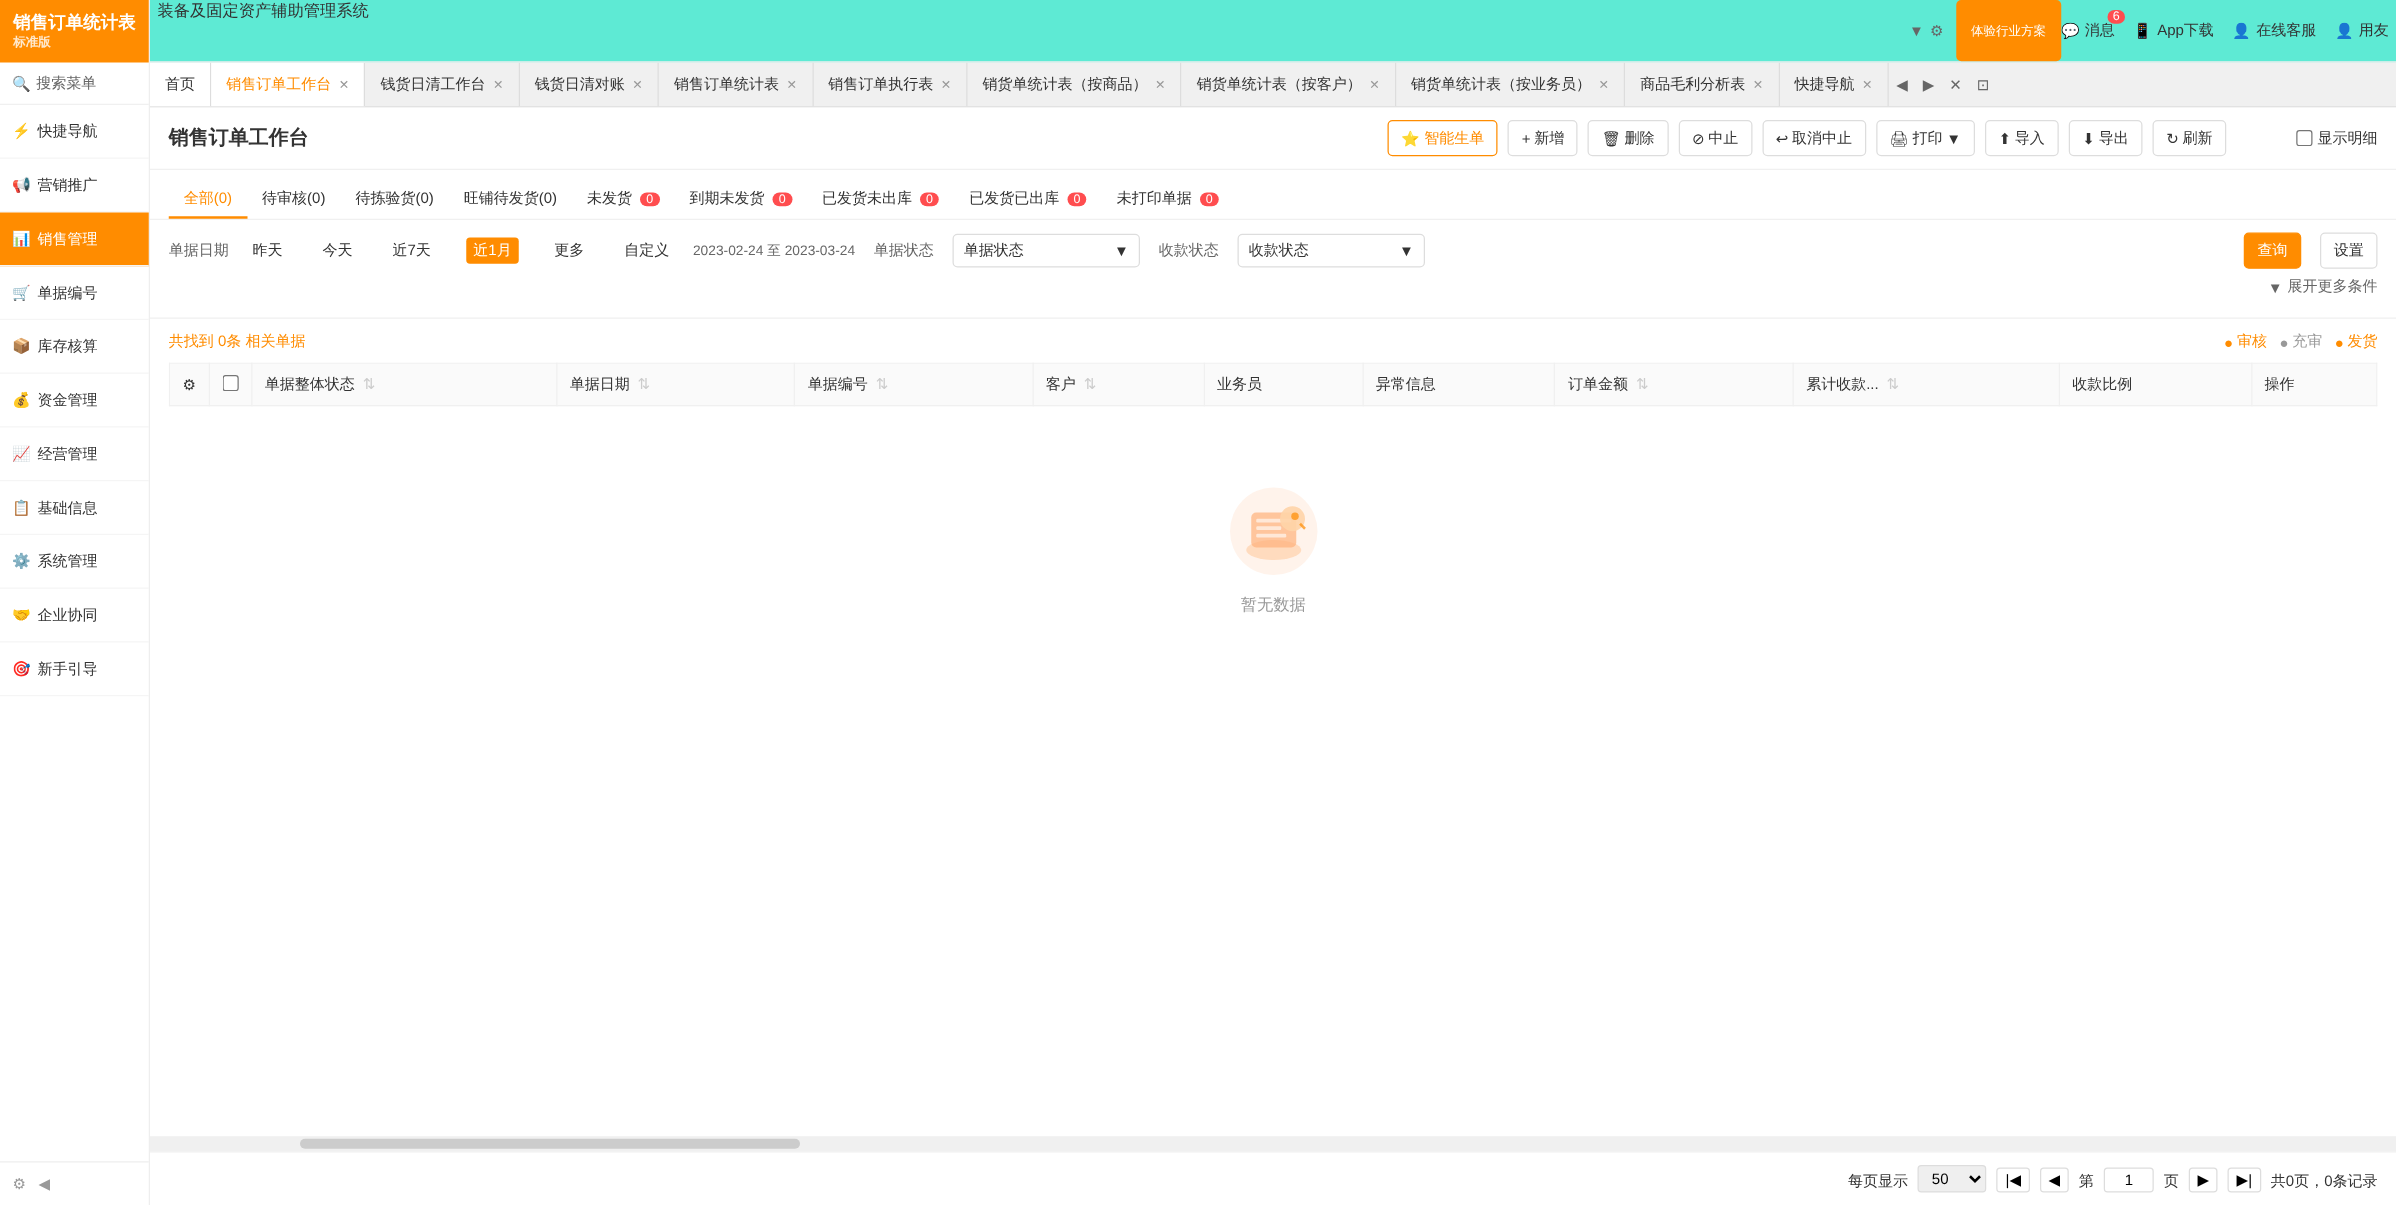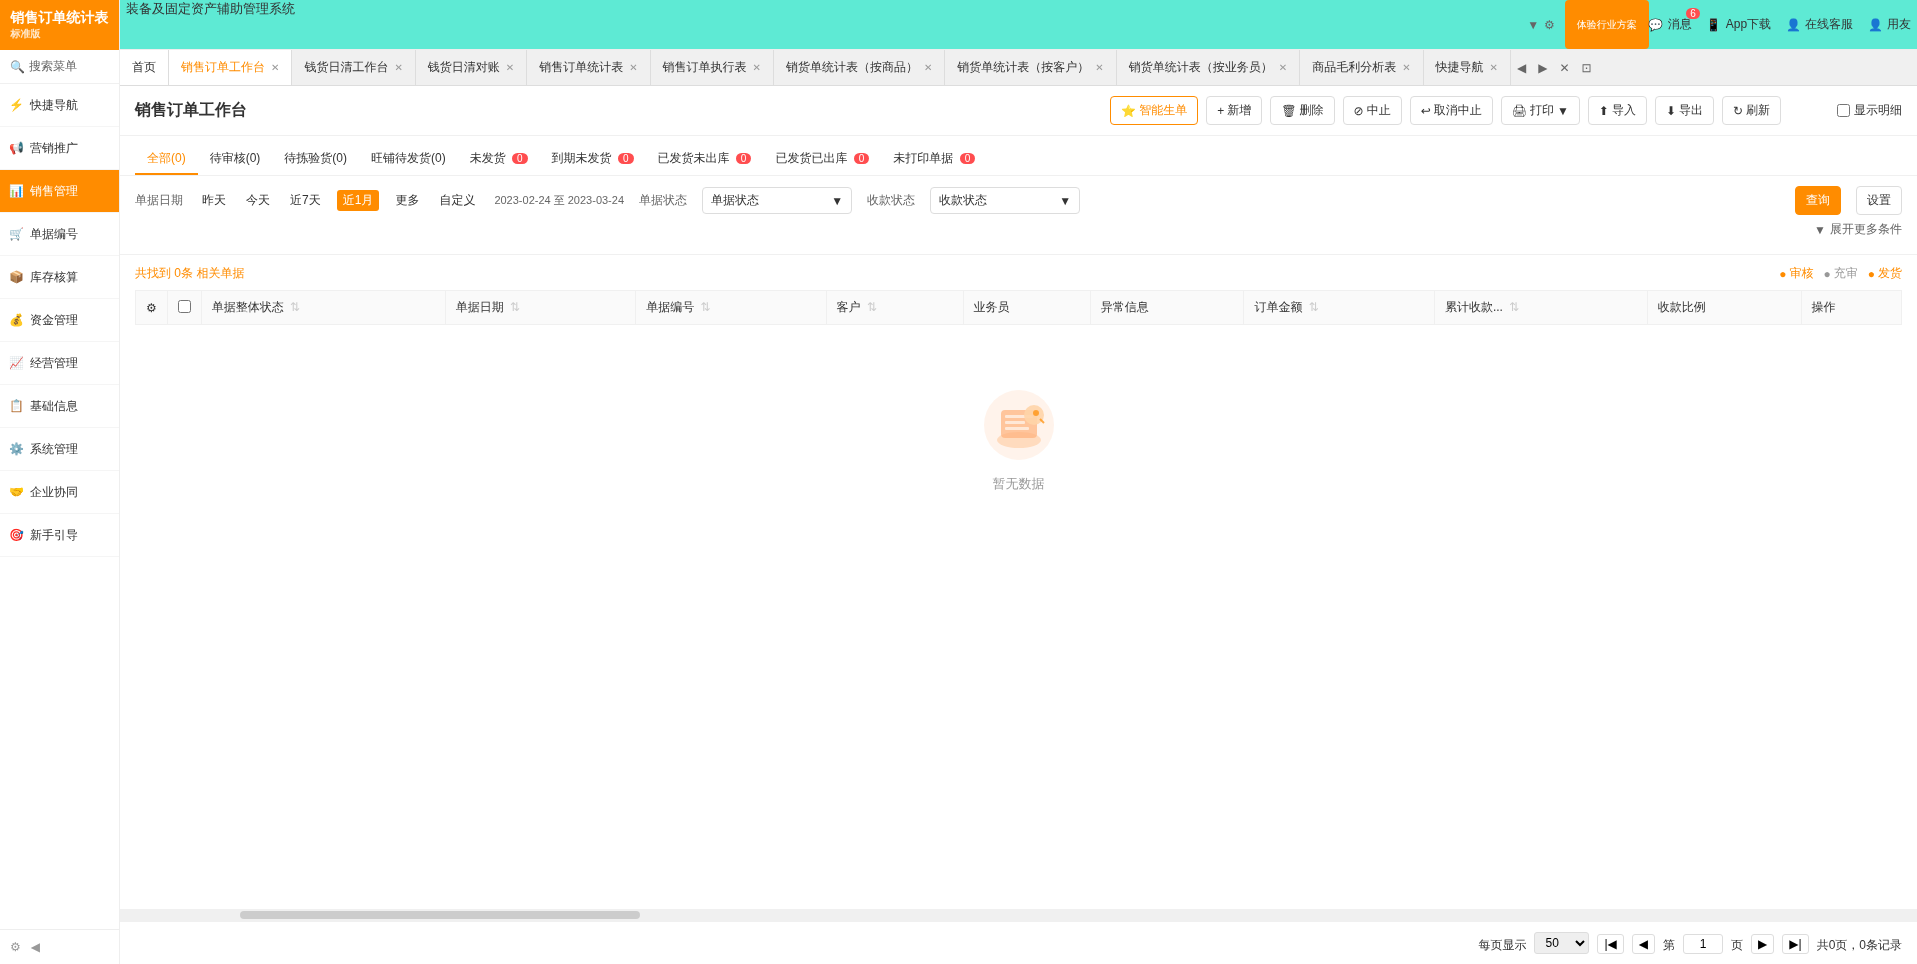--- a/index.html
+++ b/index.html
@@ -51,21 +51,21 @@
     
     .sub-tabs { display: flex; padding: 8px 15px 0; border-bottom: 1px solid #f0f0f0; gap: 0; }
     .sub-tab { padding: 6px 12px; cursor: pointer; font-size: 12px; color: #333; border-bottom: 2px solid transparent; white-space: nowrap; }
     .sub-tab.active { color: #ff8c00; border-bottom-color: #ff8c00; }
     .sub-tab .count-badge { background: #ff4d4f; color: white; border-radius: 10px; padding: 0 5px; font-size: 10px; margin-left: 3px; }
 
     
     .filter-area { padding: 10px 15px; border-bottom: 1px solid #f0f0f0; }
     .filter-row { display: flex; align-items: center; gap: 15px; margin-bottom: 6px; flex-wrap: wrap; }
     .filter-label { color: #666; font-size: 12px; white-space: nowrap; }
-    .filter-date-options { display: flex; gap: 12px; }
+    .filter-date-options { display: flex; gap: 24px; }
     .date-btn { cursor: pointer; color: #333; font-size: 12px; padding: 2px 4px; }
     .date-btn.active { background: #ff8c00; color: white; border-radius: 3px; padding: 2px 6px; }
     .date-range { color: #666; font-size: 11px; }
     .filter-select { border: 1px solid #ddd; border-radius: 4px; padding: 4px 8px; font-size: 12px; color: #333; min-width: 150px; display: flex; align-items: center; justify-content: space-between; cursor: pointer; }
     .expand-btn { display: flex; align-items: center; gap: 4px; color: #666; cursor: pointer; font-size: 12px; margin-left: auto; }
 
     
     .table-area { flex: 1; overflow: auto; padding: 10px 15px; }
     .table-summary { display: flex; align-items: center; justify-content: space-between; margin-bottom: 8px; }
     .table-summary-left { font-size: 12px; color: #333; }

